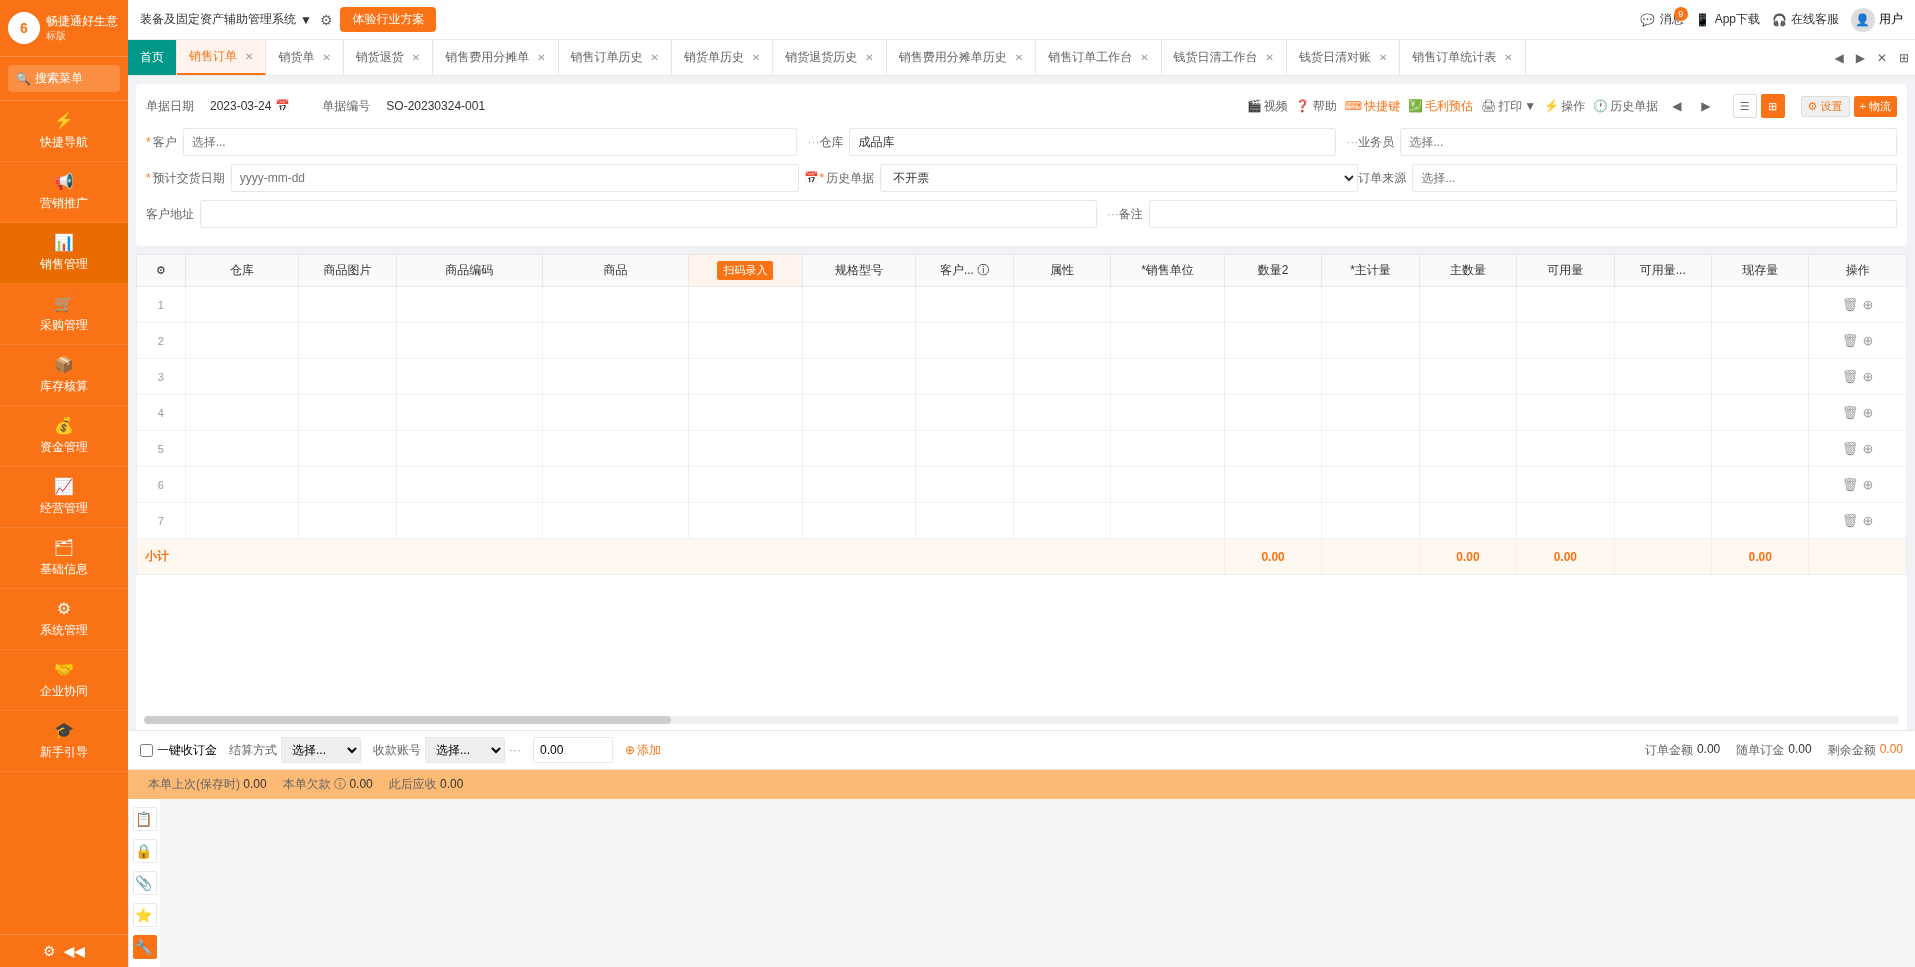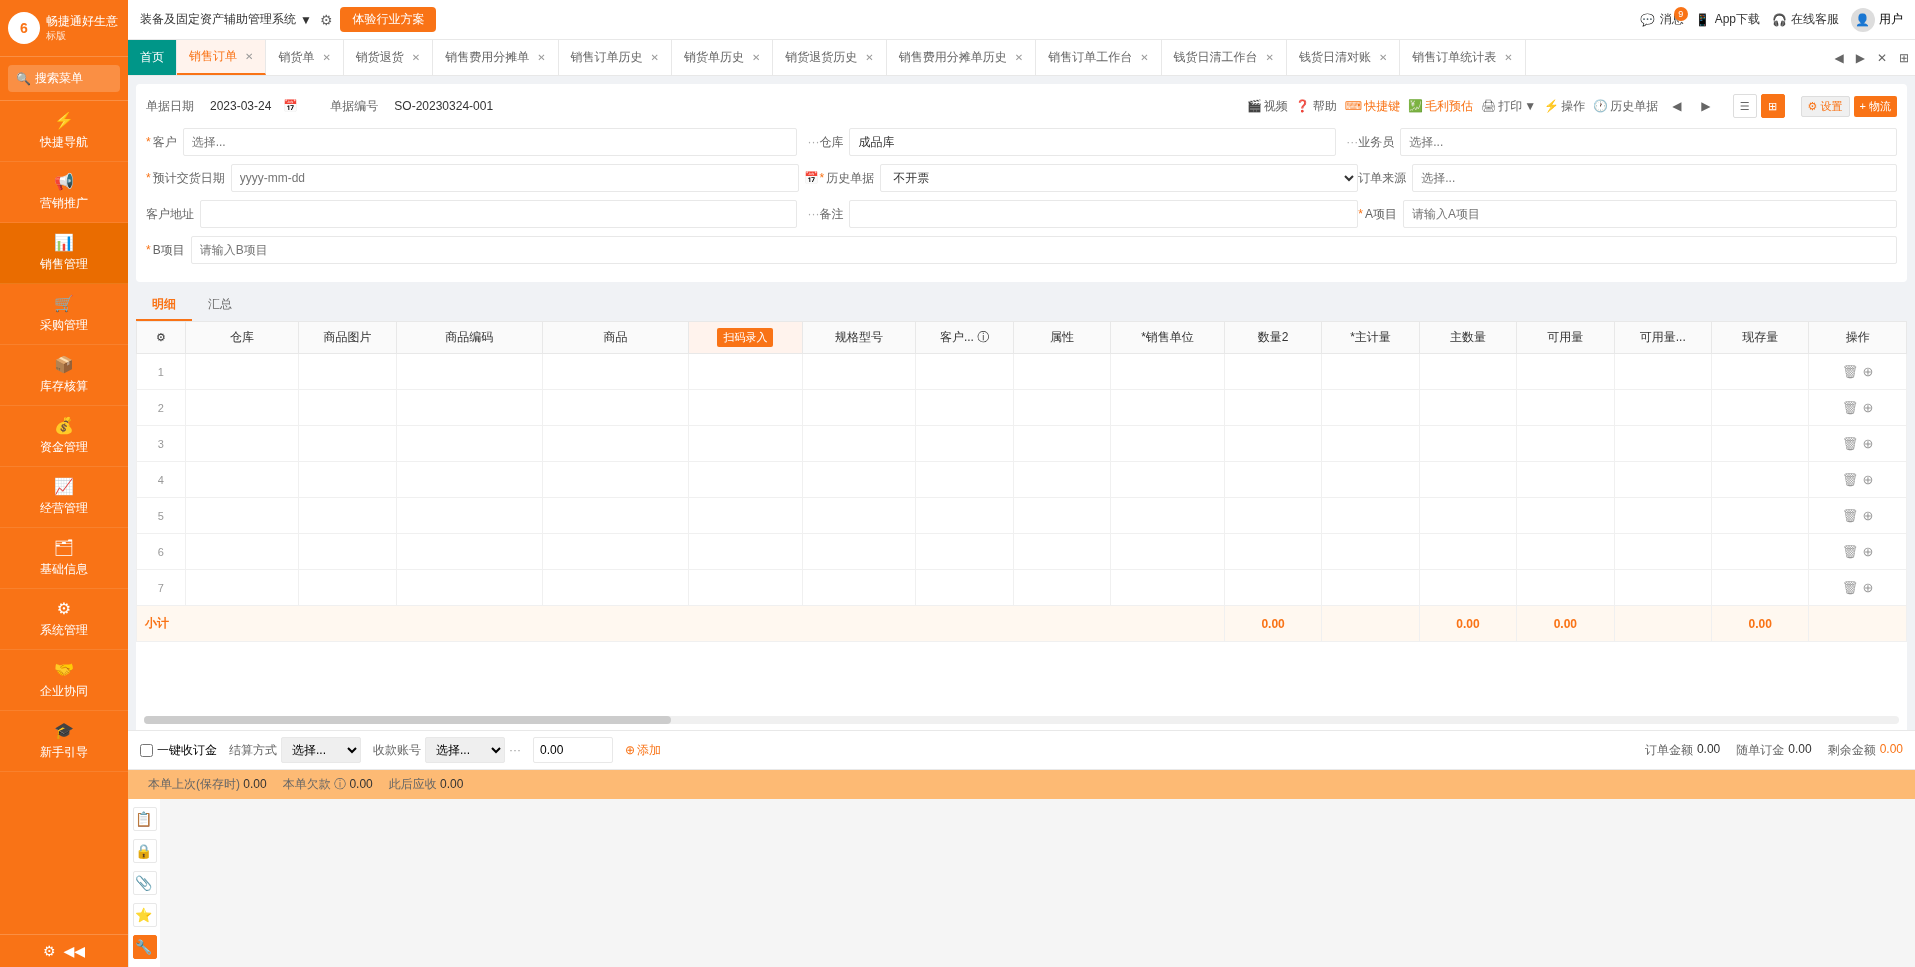--- a/index.html
+++ b/index.html
@@ -43,21 +43,21 @@
     .tabs-arrow { background: none; border: none; cursor: pointer; padding: 4px 6px; color: #666; font-size: 12px; }
 
     
     .content { flex: 1; overflow: hidden; display: flex; flex-direction: column; background: #f0f2f5; }
 
     
     .form-area { background: #fff; margin: 8px; border-radius: 4px; padding: 10px; flex-shrink: 0; }
 
     .form-header { display: flex; align-items: center; gap: 16px; margin-bottom: 10px; }
     .form-header-label { color: #666; font-size: 12px; }
-    .form-header-value { color: #333; font-size: 12px; display: flex; gap: 12px; }
+    .form-header-value { color: #333; font-size: 12px; display: flex; gap: 4px; }
     .form-header-tools { margin-left: auto; display: flex; align-items: center; gap: 8px; font-size: 12px; color: #666; }
     .form-header-tool { cursor: pointer; display: flex; align-items: center; gap: 2px; }
     .form-header-tool.orange { color: #f97316; }
     .view-icons { display: flex; gap: 4px; margin-left: 8px; }
     .view-icon { width: 24px; height: 24px; border: 1px solid #ddd; border-radius: 2px; cursor: pointer; display: flex; align-items: center; justify-content: center; font-size: 11px; }
 
     .form-row { display: flex; align-items: center; gap: 0; margin-bottom: 8px; }
     .form-field { display: flex; align-items: center; gap: 6px; flex: 1; }
     .form-label { color: #666; font-size: 12px; white-space: nowrap; }
     .form-label.required::before { content: '*'; color: #f97316; margin-right: 2px; }
@@ -385,42 +385,24 @@
       <div class="form-row">
         <div class="form-field">
           <span class="form-label">客户地址</span>
           <input class="form-input form-input-wide" style="flex: 2 1 0%;">
           <span class="form-ellipsis">···</span>
         </div>
         <div class="form-field" style="flex:0.8;">
           <span class="form-label">备注</span>
           <input class="form-input" style="flex: 2 1 0%;">
         </div>
-        <div class="form-field" style="flex:0.8;">
-          <span class="form-label required">A项目</span>
-          <input class="form-input" style="color: rgb(204, 204, 204); flex: 2 1 0%;" placeholder="请输入A项目">
-        </div>
-      </div>
-
-      <div class="form-row">
-        <div class="form-field">
-          <span class="form-label required">B项目</span>
-          <input class="form-input form-input-wide" style="color: rgb(204, 204, 204);" placeholder="请输入B项目">
-        </div>
-      </div>
-    </div>
-
-    <div class="detail-tabs">
-      <div class="detail-tab active">
-        <span>明细</span>
-      </div>
-      <div class="detail-tab">
-        <span>汇总</span>
-      </div>
-    </div>
+      </div>
+
+    </div>
+
 
     <div class="table-wrapper">
       <div class="table-scroll">
         <table>
           <thead>
             <tr>
               <th class="col-settings">⚙</th>
               <th class="col-warehouse">
                 <span>仓库</span>
               </th>

